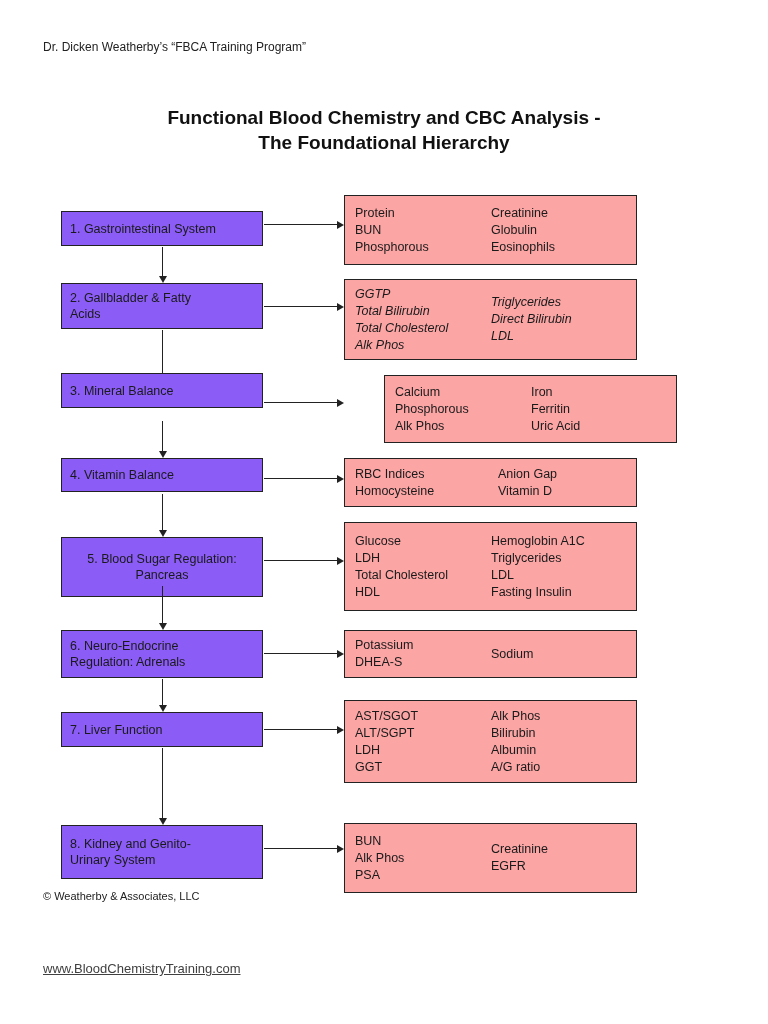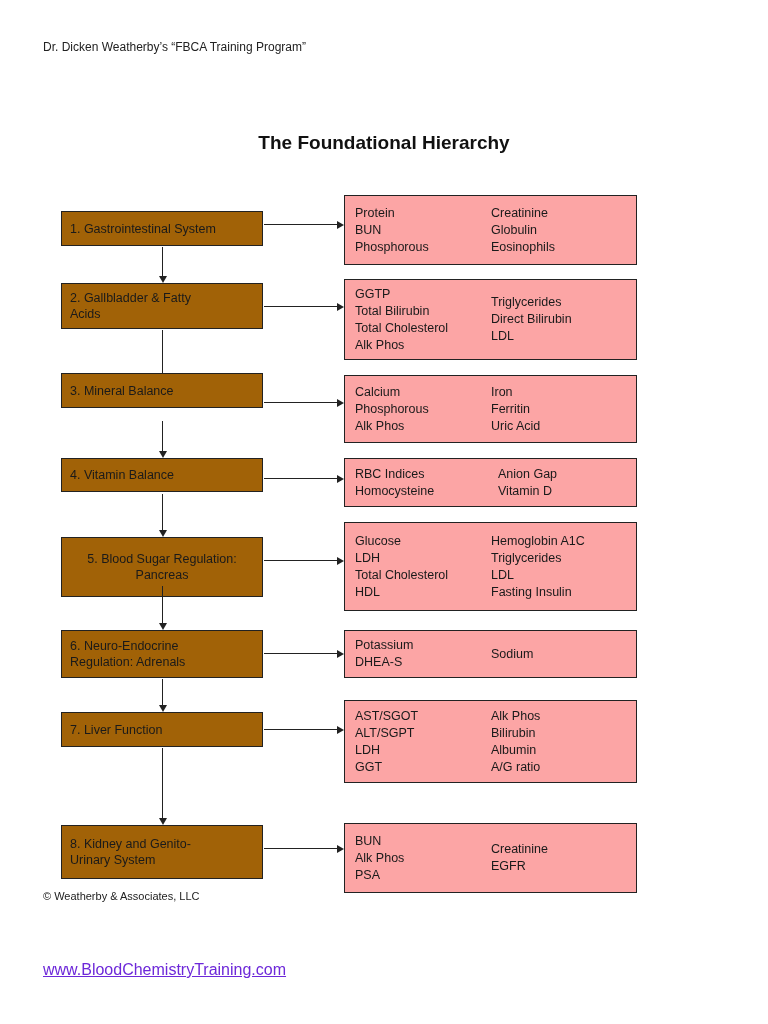--- a/index.html
+++ b/index.html
@@ -16,21 +16,21 @@
     font-size: 12px; color: #222;
   }
   .doc-title {
     position: absolute; left: 0; top: 105px; width: 100%;
     text-align: center; font-size: 19px; font-weight: bold;
     line-height: 25px; color: #111;
   }
   
   .lbox {
     position: absolute; left: 61px; width: 202px;
-    border: 1.5px solid #222; background: #a16207;
+    border: 1.5px solid #222; background: #8b5cf6;
     display: flex; align-items: center;
     padding: 0 8px;
     font-size: 12.5px; line-height: 16px;
   }
   .lbox span { white-space: pre-line; }
   .lb1 { top: 211px; height: 35px; }
   .lb2 { top: 283px; height: 46px; }
   .lb3 { top: 373px; height: 35px; }
   .lb4 { top: 458px; height: 34px; }
   .lb5 { top: 537px; height: 60px; justify-content: center; text-align: center; }
@@ -40,22 +40,22 @@
   
   .rbox {
     position: absolute; left: 344px; width: 293px;
     border: 1.5px solid #222; background: #fca5a5;
     display: flex; align-items: center;
     padding: 5px 10px;
     font-size: 12.5px; line-height: 17px;
   }
   .rbox .col1 { width: 136px; flex-shrink: 0; }
   .rb1 { top: 195px; height: 70px; }
-  .rb2 { top: 279px; height: 81px; }
-  .rb3 { top: 375px; height: 68px; }
+  .rb2 { top: 279px; height: 81px; font-style: italic; }
+  .rb3 { top: 375px; height: 68px; margin-left: 40px; }
   .rb4 { top: 458px; height: 49px; gap: 7px; }
   .rb5 { top: 522px; height: 89px; }
   .rb6 { top: 630px; height: 48px; }
   .rb7 { top: 700px; height: 83px; }
   .rb8 { top: 823px; height: 70px; }
   
   .harrow {
     position: absolute; left: 264px; width: 73px; height: 1px;
     background: #222;
   }
@@ -88,31 +88,31 @@
   .va5 { top: 586px; height: 37px; }
   .va6 { top: 679px; height: 26px; }
   .va7 { top: 748px; height: 70px; }
   
   .footer-copy {
     position: absolute; left: 43px; top: 890px;
     font-size: 11px; color: #222;
   }
   .footer-link {
     position: absolute; left: 43px; top: 961px;
-    font-size: 16px; color: #6d28d9;
+    font-size: 13px; color: #404040;
     text-decoration: underline; cursor: pointer;
   }
 </style>
 </head>
 <body>
 
 <div class="doc-header">Dr. Dicken Weatherby’s “FBCA Training Program”</div>
 
 <div class="doc-title">
-  <br>
+  <span>Functional Blood Chemistry and CBC Analysis -</span><br>
   <span>The Foundational Hierarchy</span>
 </div>
 
 <div>
 
   <div class="lbox lb1">
       <span>1. Gastrointestinal System</span>
     </div>
   <div class="harrow ha1"></div>
   <div class="rbox rb1">

